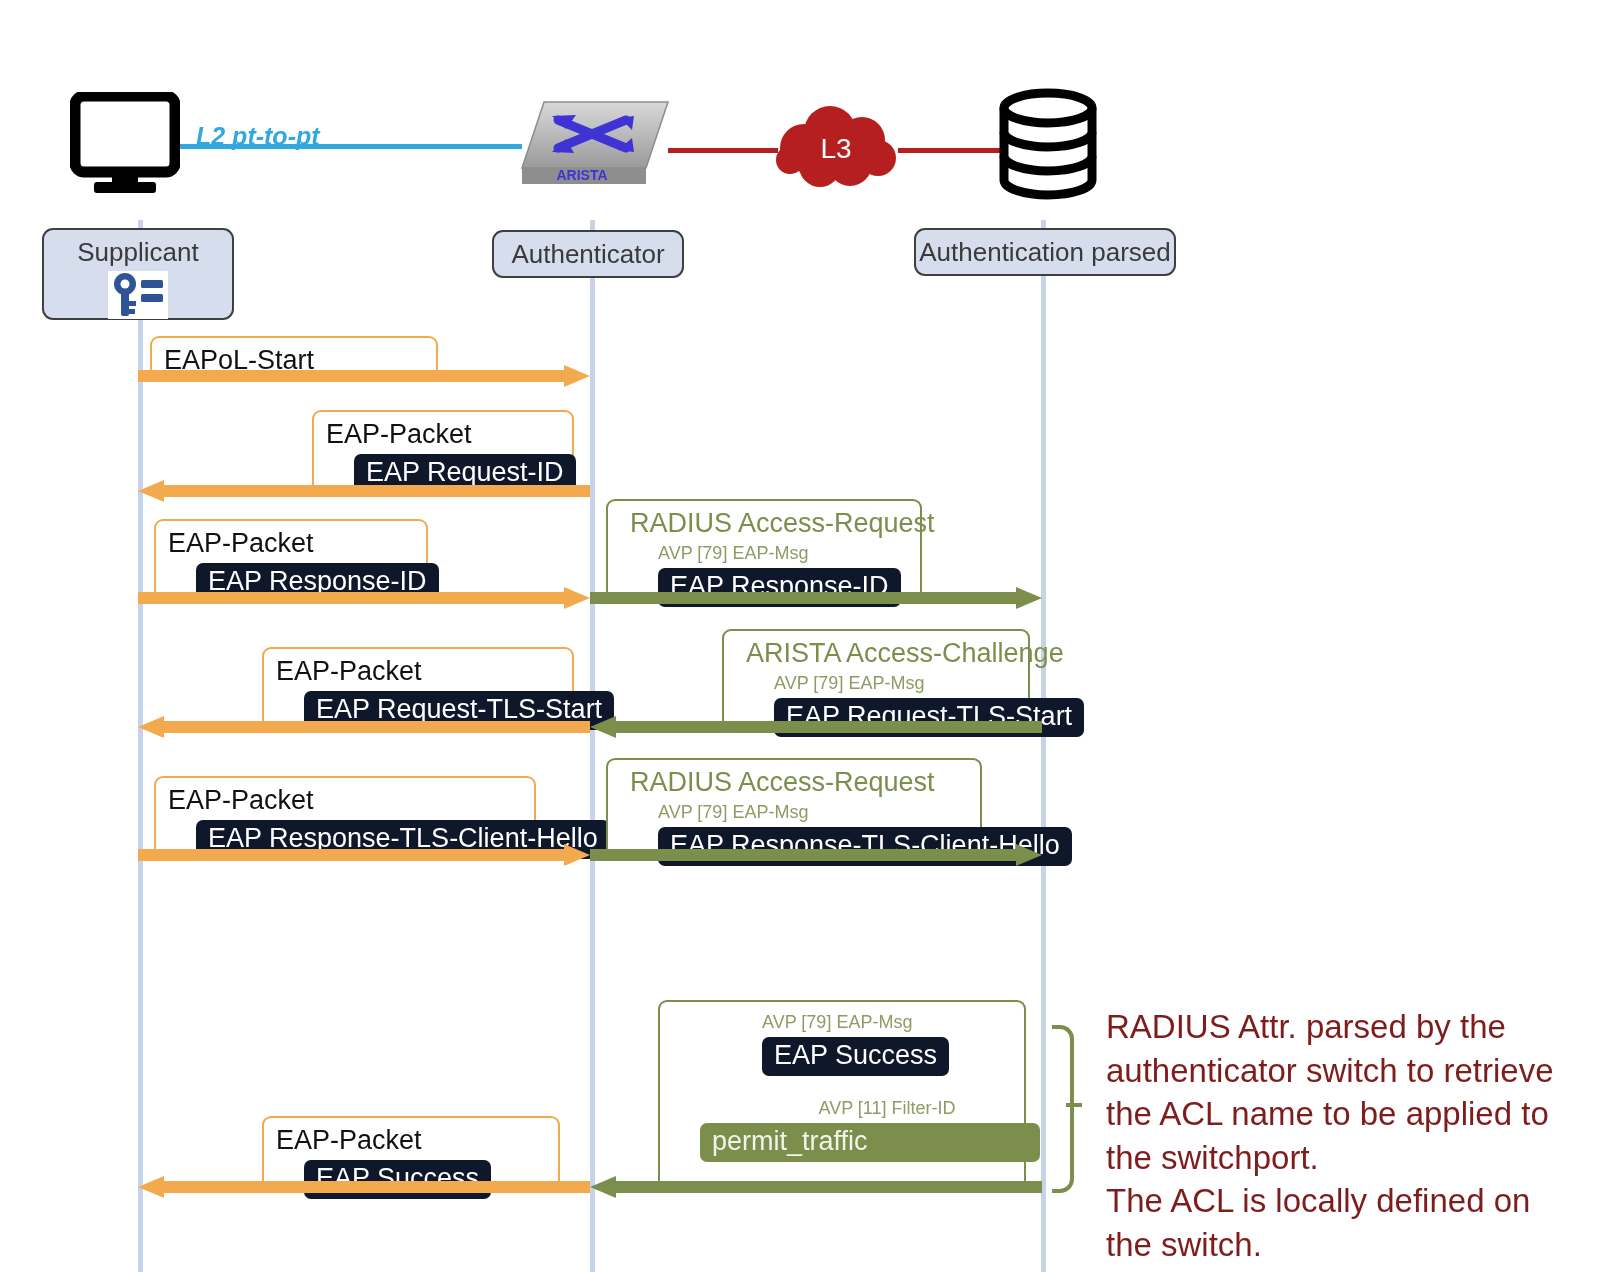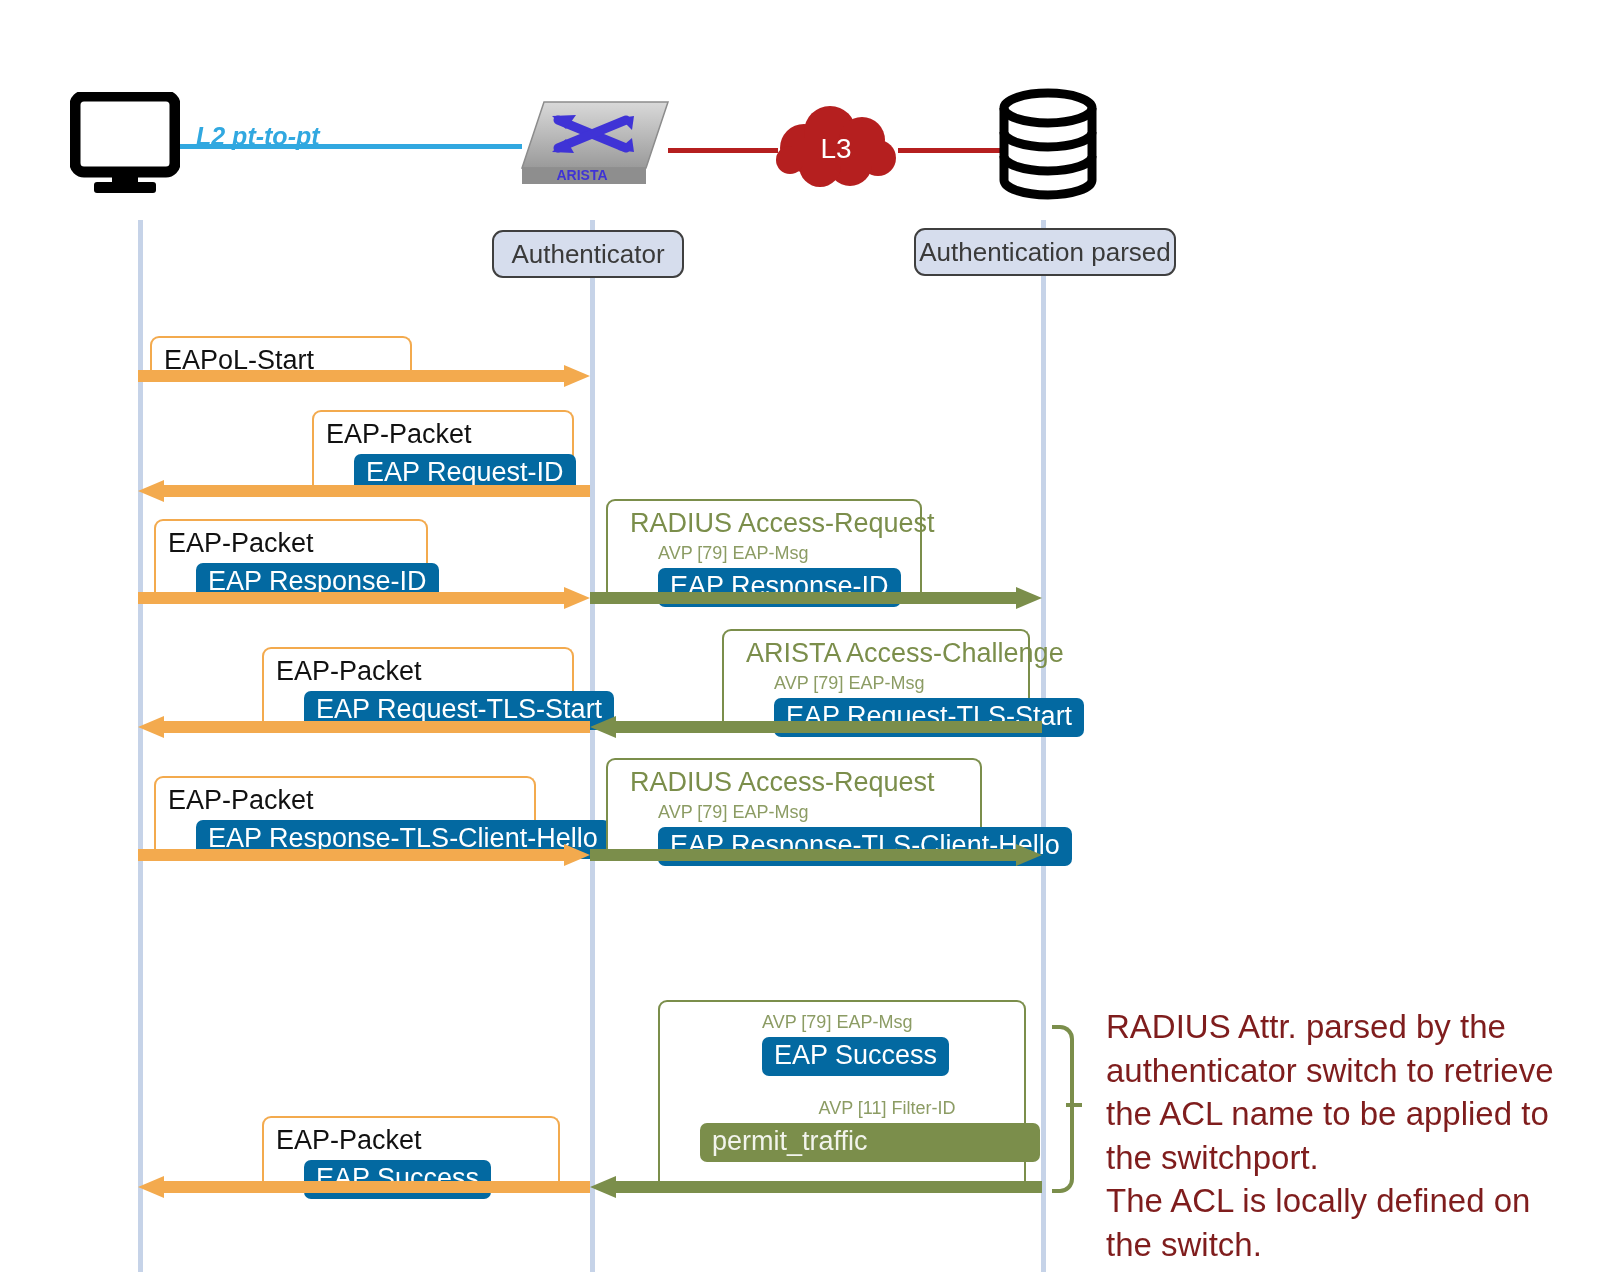--- a/index.html
+++ b/index.html
@@ -132,21 +132,21 @@
     color: #7b8e4b;
   }
   .avp-line {
     font-size: 18px;
     color: #8c9c64;
     white-space: nowrap;
     margin-top: 4px;
   }
   .chip {
     display: inline-block;
-    background: #0369a1;
+    background: #0f172a;
     color: #ffffff;
     font-size: 27px;
     border-radius: 7px;
     padding: 3px 12px 5px 12px;
     white-space: nowrap;
     line-height: 1.15;
     margin-top: 4px;
   }
   .chip.olive {
     background: #7b8e4b;
@@ -247,30 +247,46 @@
         <path d="M8,44 a44,15 0 0 0 88,0"></path>
         <path d="M8,68 a44,15 0 0 0 88,0"></path>
       </g>
     </svg>
   </div>
 
   <div class="lifeline" style="left:138px;"></div>
   <div class="lifeline" style="left:590px;"></div>
   <div class="lifeline" style="left:1041px;"></div>
 
+  <div class="role-box" style="left:42px; top:188px; width:192px; height:92px;">
+    <span class="role-label">Supplicant</span>
+    <span class="key-badge">
+      <svg width="54" height="48" viewBox="0 0 54 48">
+        <g fill="#2f5496">
+          <circle cx="14" cy="13" r="11"></circle>
+          <circle cx="14" cy="13" r="4.5" fill="#ffffff"></circle>
+          <rect x="10" y="19" width="8" height="26" rx="2"></rect>
+          <rect x="18" y="30" width="7" height="5"></rect>
+          <rect x="18" y="38" width="6" height="5"></rect>
+          <rect x="30" y="9" width="22" height="8" rx="1.5"></rect>
+          <rect x="30" y="23" width="22" height="8" rx="1.5"></rect>
+        </g>
+      </svg>
+    </span>
+  </div>
 
   <div class="role-box" style="left:492px; top:190px; width:192px; height:48px;">
     <span class="role-label">Authenticator</span>
   </div>
 
   <div class="role-box" style="left:914px; top:188px; width:262px; height:48px;">
     <span class="role-label">Authentication parsed</span>
   </div>
 
-  <div class="msgbox" style="left:150px; top:296px; width:262px; height:40px;text-decoration:underline;">
+  <div class="msgbox" style="left:150px; top:296px; width:288px; height:40px;text-decoration:underline;">
     <div class="msg-title">EAPoL-Start</div>
   </div>
   <div class="arrow orange" style="left:138px; top:325px; width:452px;">
     <div class="shaft" style="left:0; right:26px;"></div>
     <div class="head right" style="right:0;"></div>
   </div>
 
   <div class="msgbox" style="left:312px; top:370px; width:262px; height:82px;">
     <div class="msg-title">EAP-Packet</div>
     <span class="chip indent1">EAP Request-ID</span>

